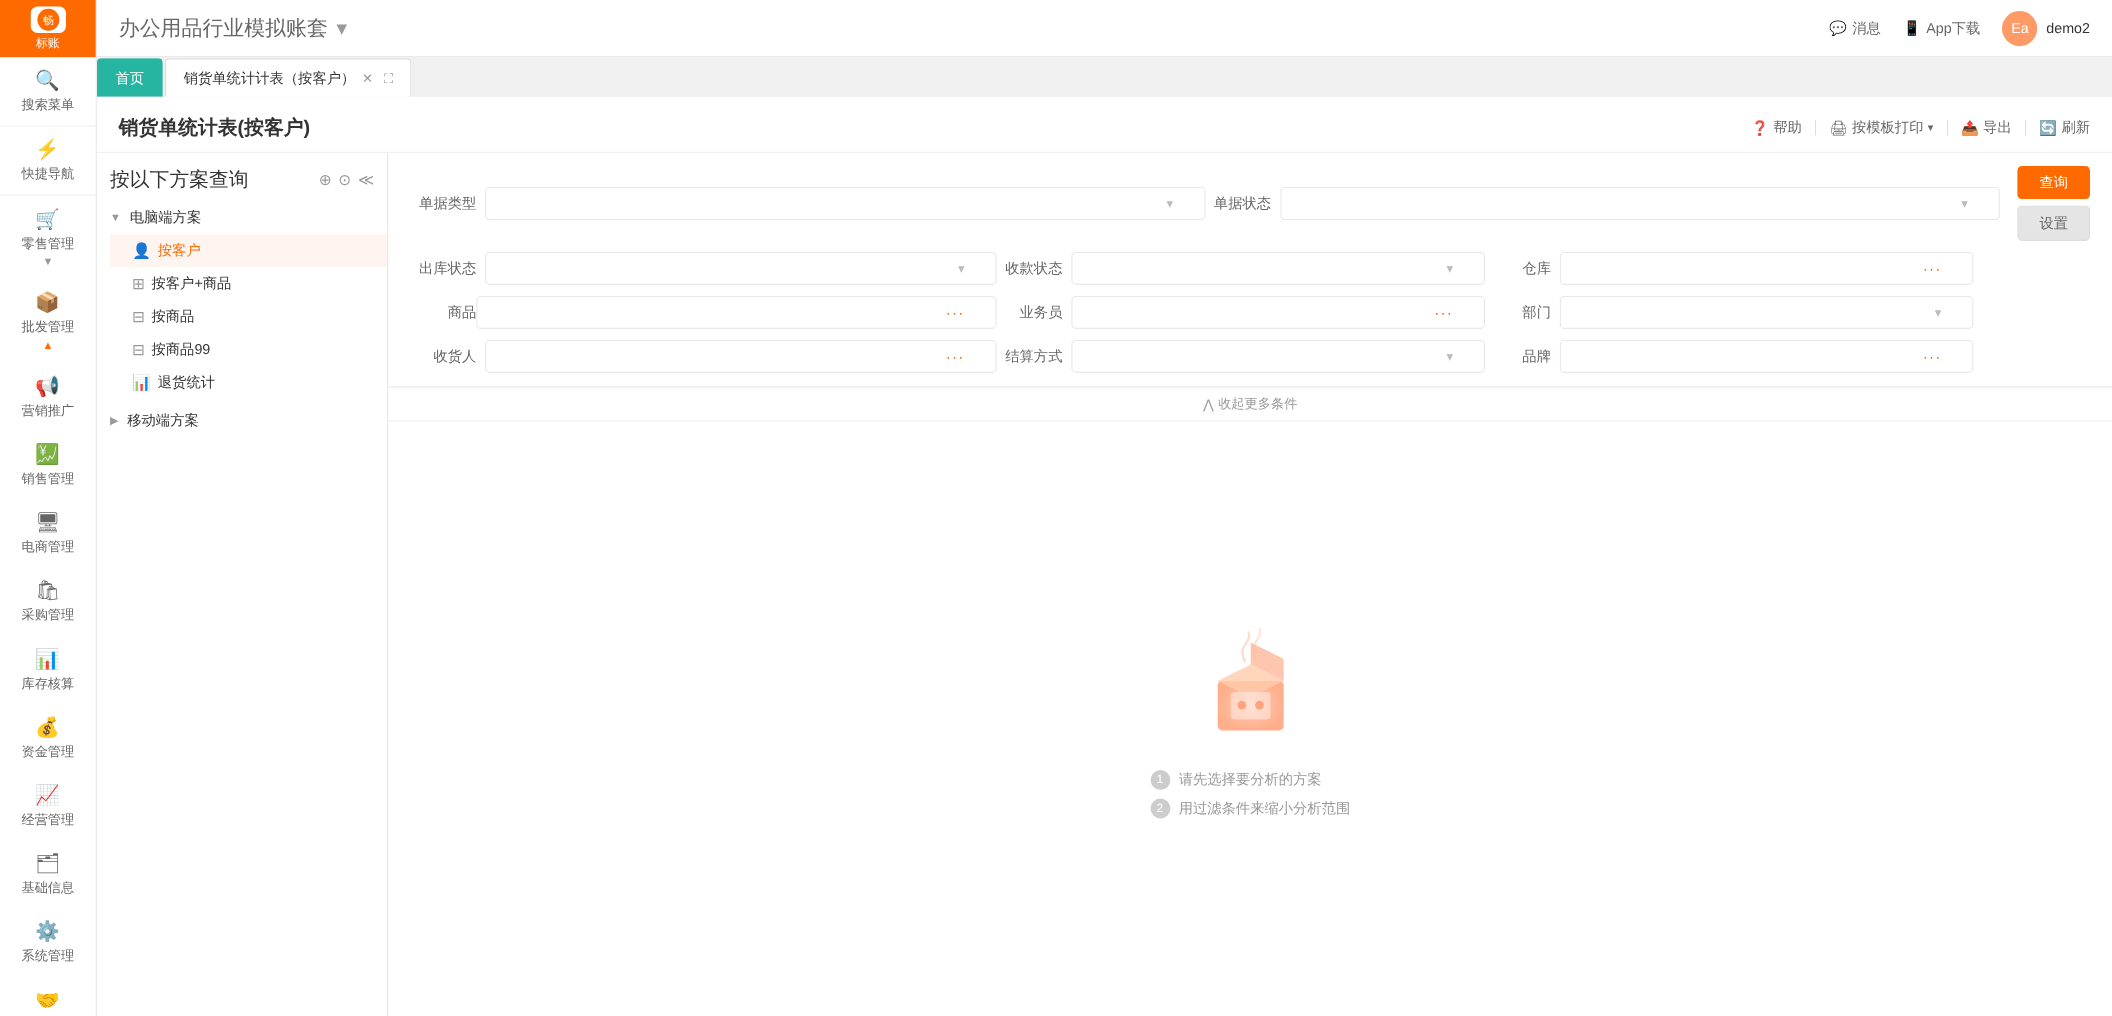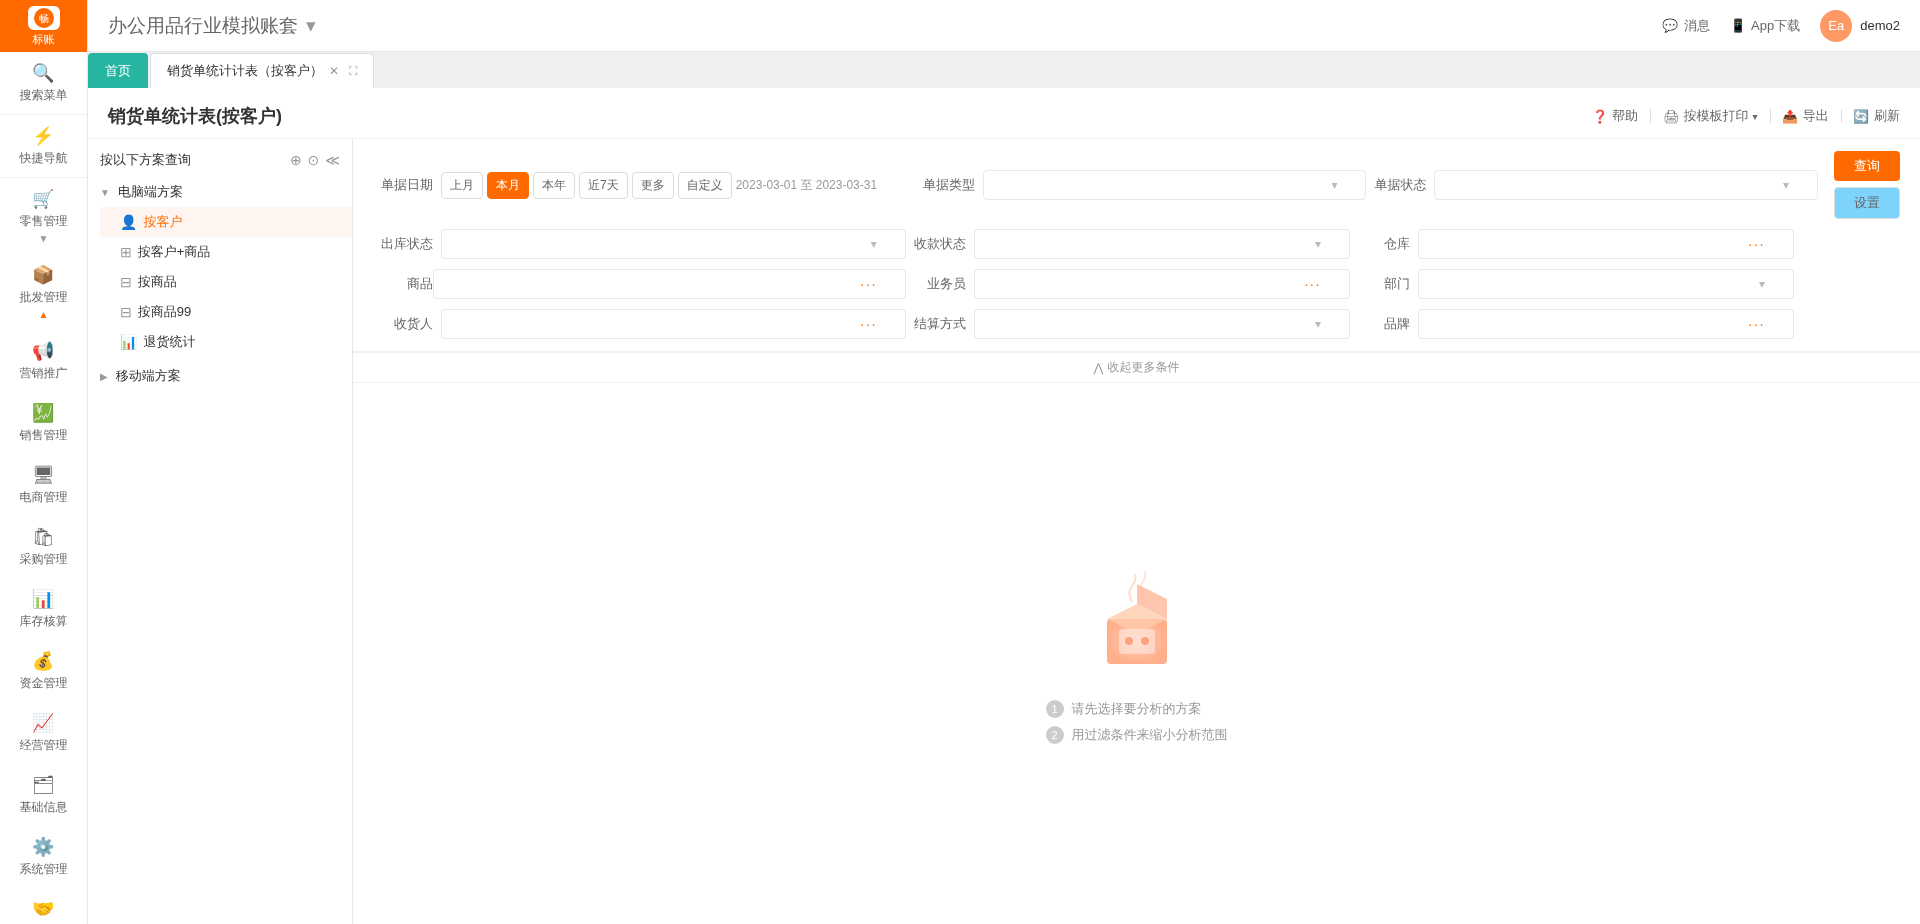--- a/index.html
+++ b/index.html
@@ -42,40 +42,40 @@
     .page-actions { display: flex; align-items: center; gap: 12px; }
     .page-action-btn { display: flex; align-items: center; gap: 4px; color: #666; font-size: 13px; cursor: pointer; }
     .divider-v { width: 1px; height: 14px; background: #ddd; }
 
     
     .body-area { flex: 1; display: flex; overflow: hidden; }
 
     
     .left-panel { width: 265px; border-right: 1px solid #e8e8e8; padding: 12px 0; flex-shrink: 0; overflow-y: auto; }
     .panel-header { display: flex; align-items: center; justify-content: space-between; padding: 0 12px 8px 12px; color: #666; font-size: 13px; }
-    .panel-header-title { font-size: 13px; color: #333; text-align: right; }
+    .panel-header-title { font-size: 18px; color: #333; text-align: right; }
     .panel-actions { display: flex; align-items: center; gap: 6px; }
     .panel-action-icon { color: #999; cursor: pointer; font-size: 14px; }
     .tree-item { padding: 6px 12px 6px 20px; cursor: pointer; display: flex; align-items: center; gap: 6px; font-size: 13px; color: #333; }
     .tree-item.selected { background: #fff5f0; color: #ff6a00; }
     .tree-item.parent { padding-left: 12px; font-weight: 500; }
     .tree-toggle { color: #999; font-size: 10px; margin-right: 2px; }
     .tree-children { padding-left: 12px; }
 
     
     .right-panel { flex: 1; display: flex; flex-direction: column; overflow: hidden; }
 
     
     .filter-area { padding: 12px 20px; border-bottom: 1px solid #f0f0f0; flex-shrink: 0; }
     .filter-label { color: #666; font-size: 13px; white-space: nowrap; min-width: 60px; text-align: right; }
     .date-btn { padding: 4px 8px; border: 1px solid #ddd; border-radius: 4px; cursor: pointer; font-size: 12px; color: #666; background: #fff; }
     .date-btn.active { background: #ff6a00; color: #fff; border-color: #ff6a00; }
     .date-range { font-size: 12px; color: #999; }
     .btn-query { background: #ff6a00; color: #fff; border: none; padding: 6px 20px; border-radius: 4px; cursor: pointer; font-size: 13px; }
-    .btn-settings { background: #7dd3fc; color: #666; border: 1px solid #ddd; padding: 6px 16px; border-radius: 4px; cursor: pointer; font-size: 13px; }
+    .btn-settings { background: #e5e5e5; color: #666; border: 1px solid #ddd; padding: 6px 16px; border-radius: 4px; cursor: pointer; font-size: 13px; }
 
     
     .collapse-bar { display: flex; justify-content: center; align-items: center; padding: 6px 0; border-top: 1px solid #f0f0f0; border-bottom: 1px solid #f0f0f0; cursor: pointer; color: #999; font-size: 12px; gap: 4px; flex-shrink: 0; }
 
     
     .empty-state { flex: 1; display: flex; flex-direction: column; align-items: center; justify-content: center; gap: 16px; }
     .empty-icon { width: 120px; height: 120px; }
     .empty-tips { display: flex; flex-direction: column; gap: 8px; }
     .empty-tip { display: flex; align-items: center; gap: 8px; color: #999; font-size: 13px; }
     .tip-num { width: 18px; height: 18px; border-radius: 50%; background: #ccc; color: #fff; font-size: 11px; display: flex; align-items: center; justify-content: center; flex-shrink: 0; }
@@ -278,32 +278,20 @@
           <span class="tree-toggle">▶</span>
           <span>移动端方案</span>
         </div>
       </div>
 
       <div class="right-panel">
 
         <div class="filter-area">
           <div style="display:flex;gap:0;margin-bottom:10px;">
 
-            <div style="display:flex;align-items:center;flex:1.2;gap:8px;">
-              <span class="filter-label">单据日期</span>
-              <div style="display:flex;align-items:center;gap:4px;">
-                <button class="date-btn">上月</button>
-                <button class="date-btn active">本月</button>
-                <button class="date-btn">本年</button>
-                <button class="date-btn">近7天</button>
-                <button class="date-btn">更多</button>
-                <button class="date-btn">自定义</button>
-                <span class="date-range">2023-03-01 至 2023-03-31</span>
-              </div>
-            </div>
 
             <div style="display:flex;align-items:center;flex:1;gap:8px;">
               <span class="filter-label">单据类型</span>
               <div class="filter-input-box" style="flex:1;">
                 <span style="color:#ccc;"></span>
                 <span class="arrow">▾</span>
               </div>
             </div>
 
             <div style="display:flex;align-items:center;flex:1;gap:8px;">

